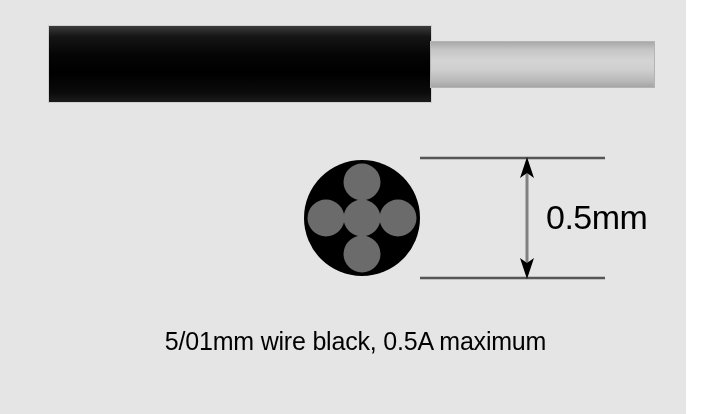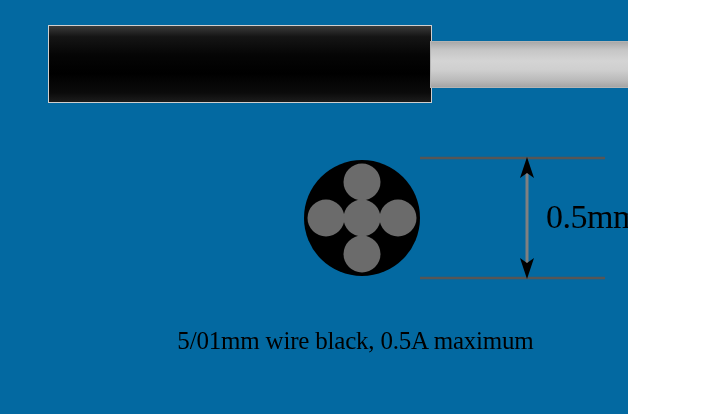--- a/index.html
+++ b/index.html
@@ -2,25 +2,25 @@
 <html><head>
 <meta charset="utf-8">
 <style>
   html, body {
     margin: 0;
     padding: 0;
     background: #ffffff;
   }
   #stage {
     position: relative;
-    width: 628px;
+    width: 686px;
     height: 414px;
-    background: #0369a1;
+    background: #e5e5e5;
     overflow: hidden;
-    font-family: Liberation Serif, serif;
+    font-family: Liberation Sans, sans-serif;
   }
 
   
   #side-view {
     position: absolute;
     left: 0; top: 0;
     width: 711px;
     height: 130px;
   }
   .wire-jacket {

